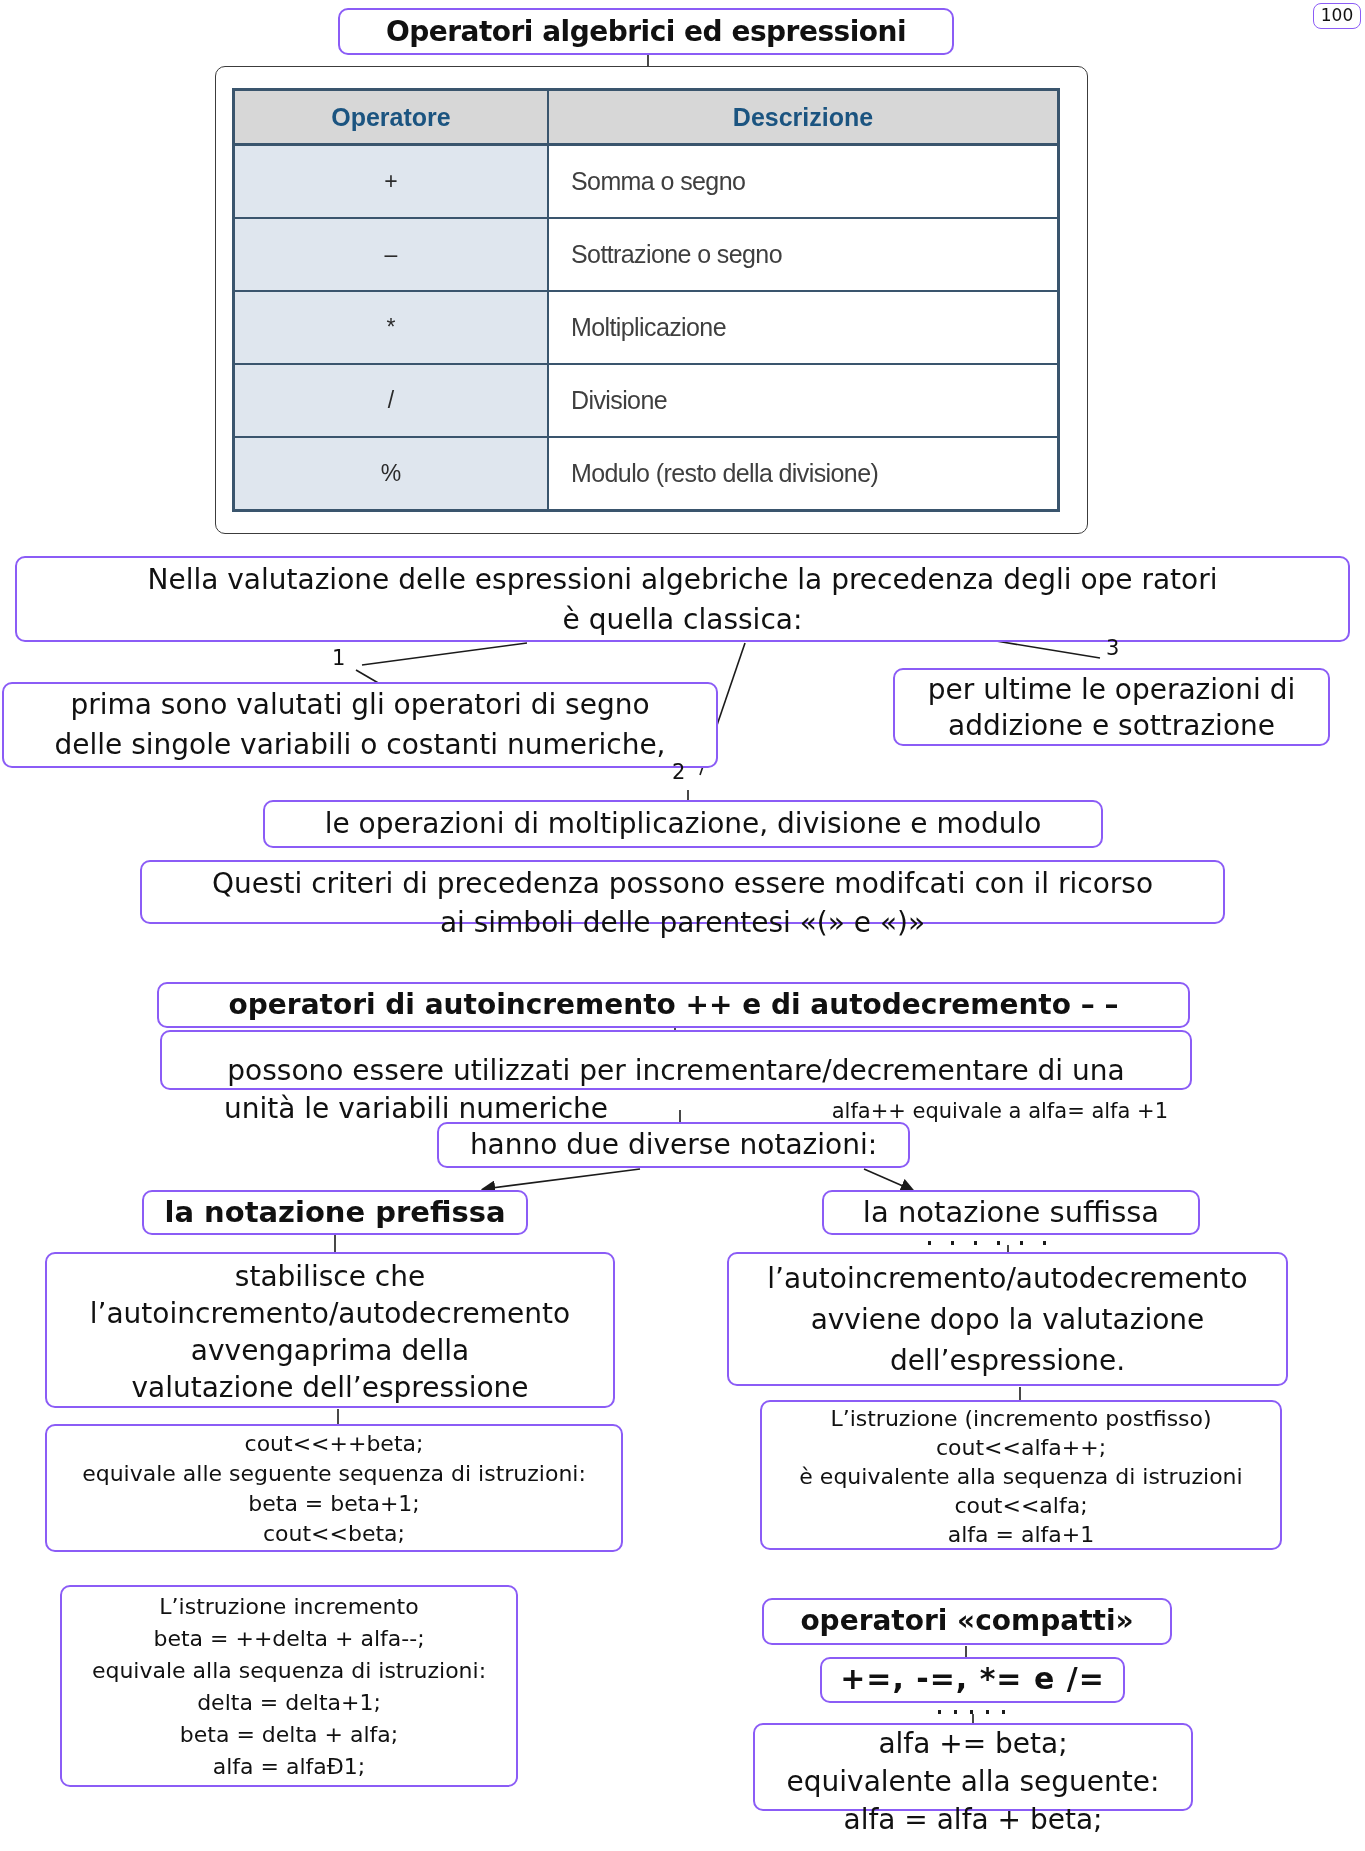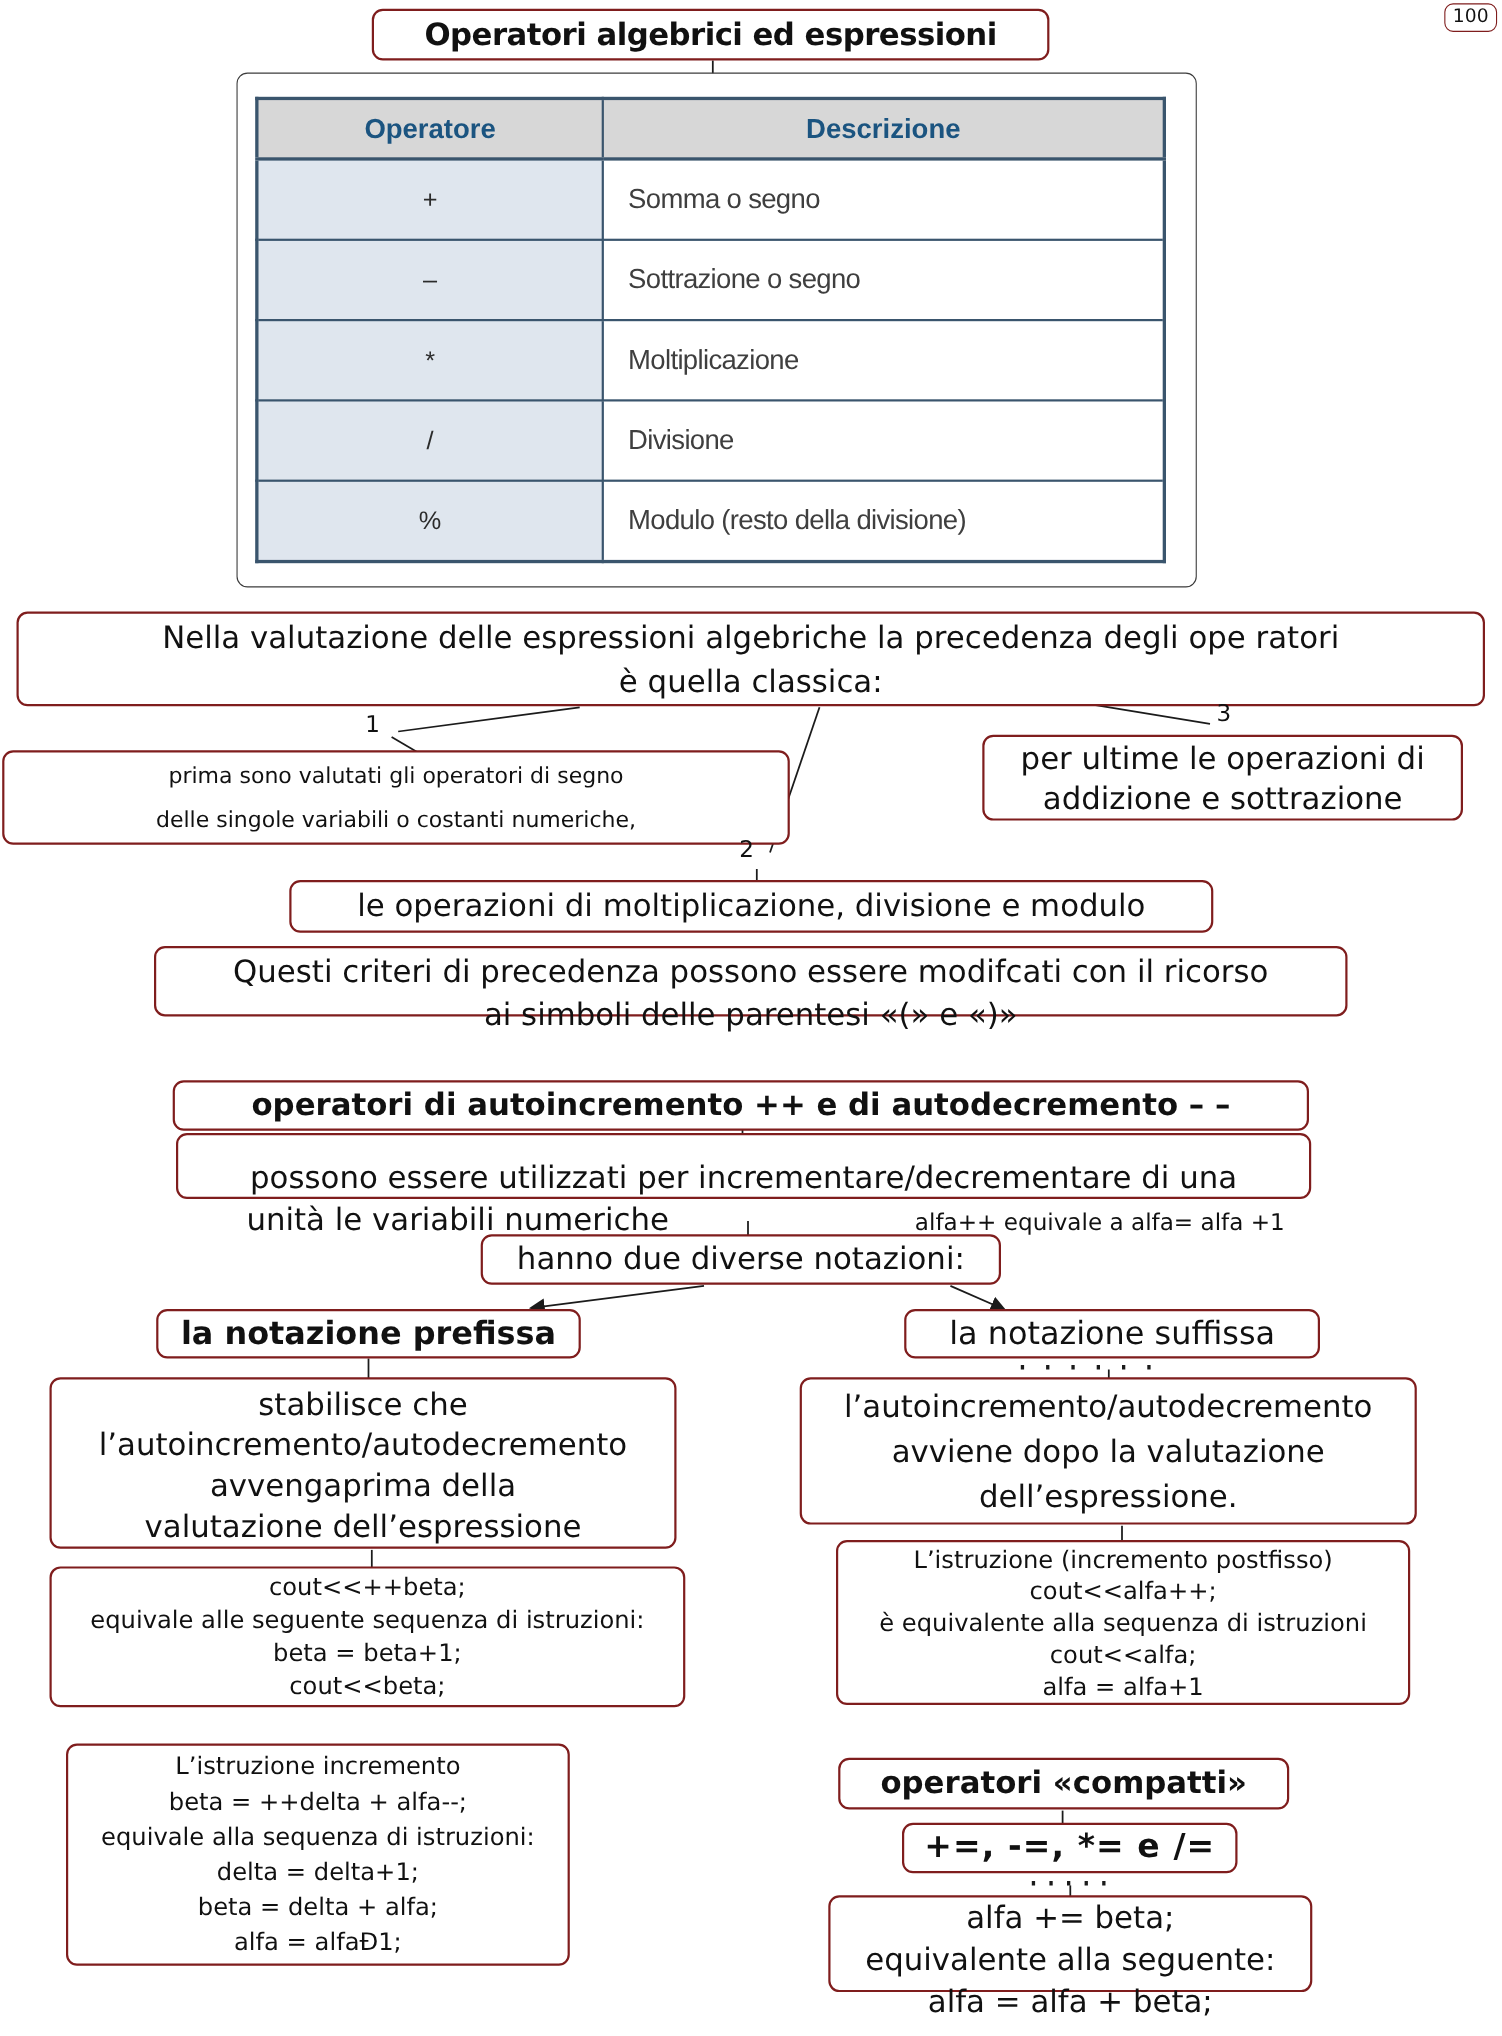--- a/index.html
+++ b/index.html
@@ -3,21 +3,21 @@
 <meta charset="utf-8">
 <style>
   html,body{margin:0;padding:0;background:#ffffff;}
   #canvas{
     position:relative;width:1365px;height:1851px;background:#ffffff;
     font-family:"DejaVu Sans","Liberation Sans",sans-serif;color:#111;
     overflow:hidden;
   }
   #overlay{position:absolute;left:0;top:0;z-index:0;pointer-events:none;}
   .box{
-    position:absolute;z-index:1;background:#fff;border:2px solid #7f1d1d;
+    position:absolute;z-index:1;background:#fff;border:2px solid #8b5cf6;
     border-radius:10px;text-align:center;box-sizing:border-box;
   }
   .ln{white-space:nowrap;}
   .numlbl{position:absolute;z-index:2;font-size:21px;color:#111;}
 
   #badge{left:1313px;top:3px;width:48px;height:26px;border-width:1.5px;border-radius:8px;
          font-size:17px;line-height:23px;}
   #title-box{left:338px;top:8px;width:616px;height:47px;font-size:28px;font-weight:bold;
          line-height:43px;letter-spacing:-0.5px;}
 
@@ -29,21 +29,21 @@
   #op-table td{border:2px solid #3a556d;height:69px;}
   #op-table .opc{width:310px;text-align:center;}
   #op-table td.opc{background:#dfe6ee;font-size:23px;color:#2b2b2b;}
   #op-table td.dsc{background:#ffffff;text-align:left;padding-left:22px;font-size:25px;
          color:#3f3f3f;letter-spacing:-0.6px;}
 
   #nella-box{left:15px;top:556px;width:1335px;height:86px;font-size:28px;line-height:40px;padding-top:2px;}
   #lbl1{left:332px;top:646px;}
   #lbl2{left:672px;top:760px;}
   #lbl3{left:1106px;top:636px;}
-  #box-first{left:2px;top:682px;width:716px;height:86px;font-size:20px;line-height:40px;padding-top:1px;}
+  #box-first{left:2px;top:682px;width:716px;height:86px;font-size:28px;line-height:40px;padding-top:1px;}
   #box-third{left:893px;top:668px;width:437px;height:78px;font-size:28px;line-height:36px;padding-top:2px;}
   #box-second{left:263px;top:800px;width:840px;height:48px;font-size:28px;line-height:43px;}
   #box-note{left:140px;top:860px;width:1085px;height:64px;font-size:28px;line-height:39px;padding-top:2px;}
 
   #incr-header{left:157px;top:982px;width:1033px;height:46px;font-size:28px;font-weight:bold;line-height:42px;}
   #incr-desc{left:160px;top:1030px;width:1032px;height:60px;font-size:28px;line-height:38px;padding-top:20px;}
   #incr-desc .row2{display:flex;justify-content:space-between;align-items:baseline;padding:0 22px 0 62px;}
   #incr-desc .note{font-size:21px;}
   #notations-box{left:437px;top:1122px;width:473px;height:46px;font-size:28px;line-height:41px;}
 

